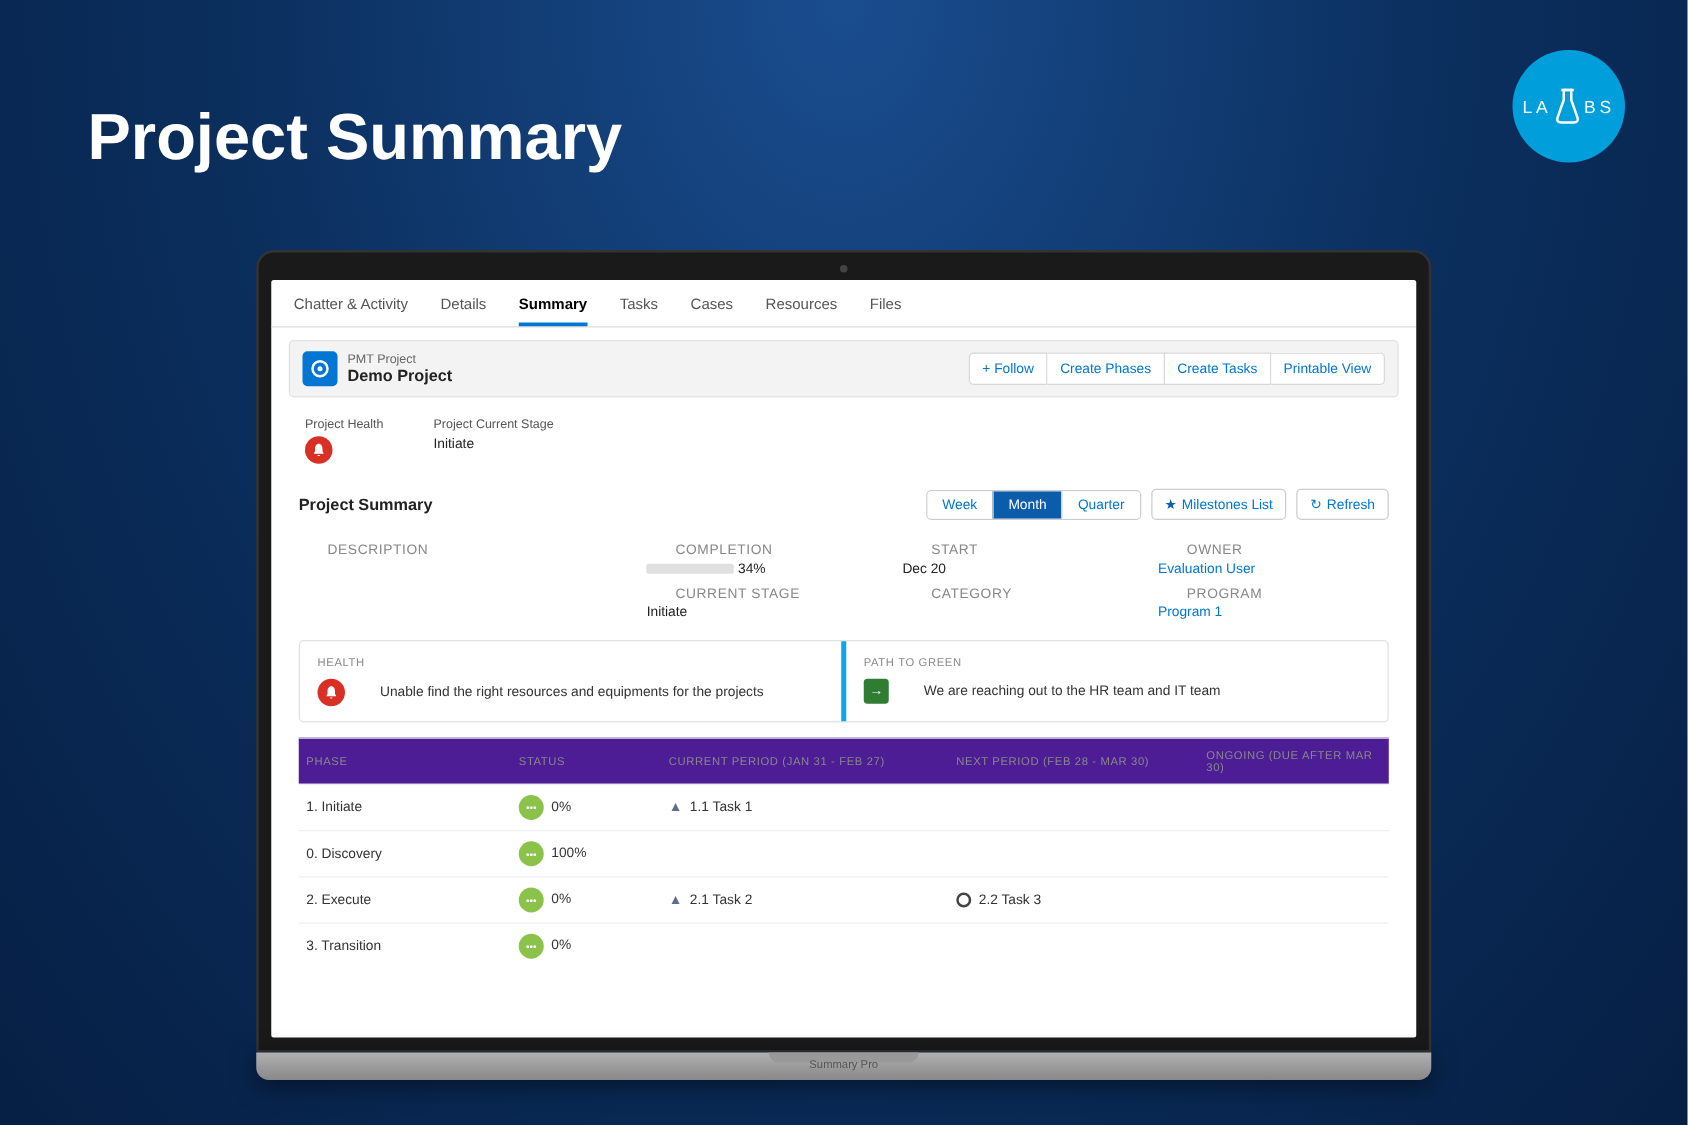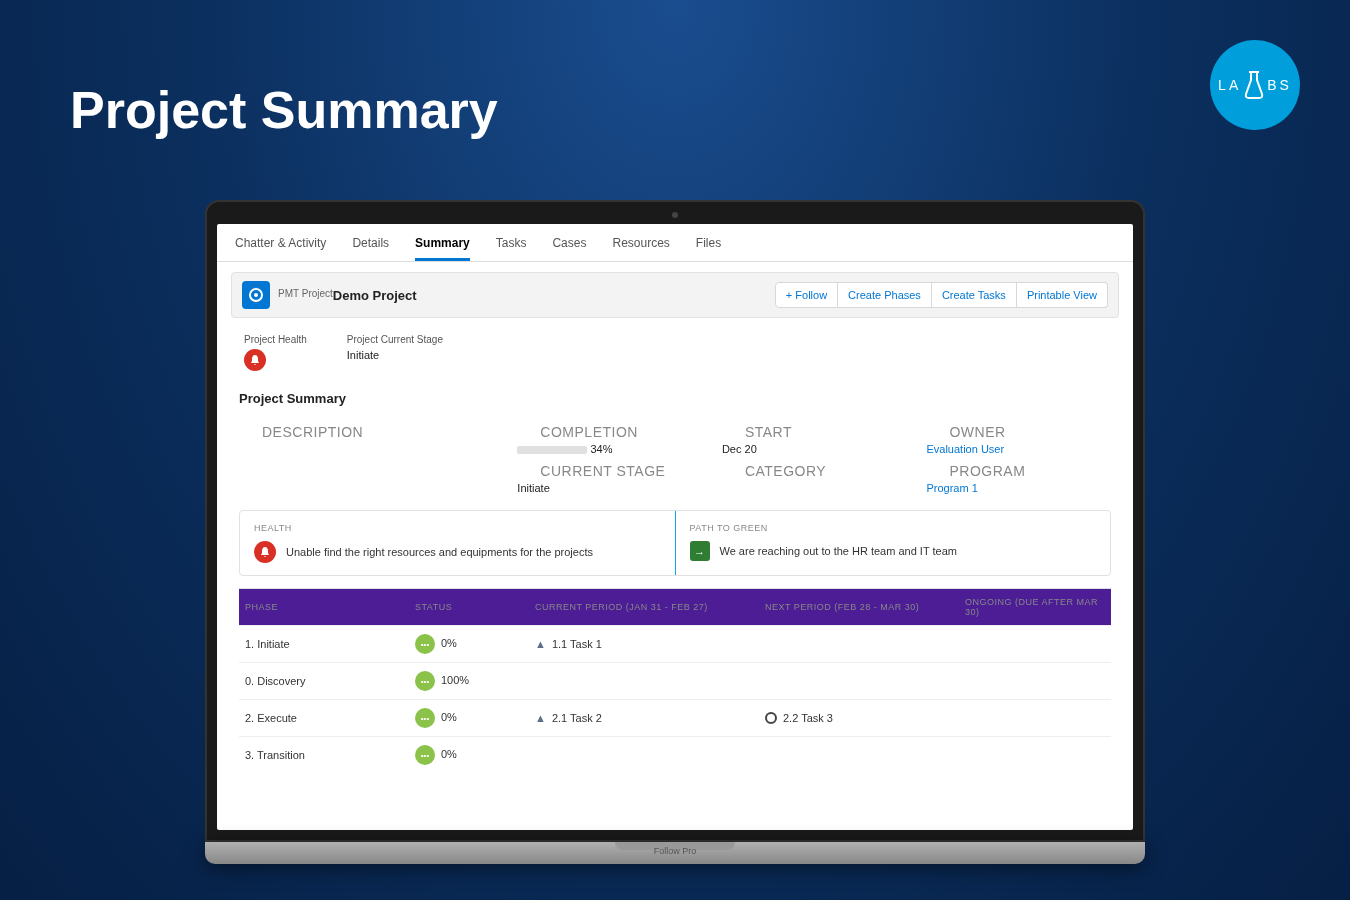--- a/index.html
+++ b/index.html
@@ -111,21 +111,21 @@
   padding: 8px 10px;
   display: flex;
   align-items: center;
   justify-content: space-between;
 }
 .record-left { display: flex; align-items: center; gap: 8px; }
 .record-icon {
   width: 28px; height: 28px; background: #0176d3; border-radius: 4px;
   display: flex; align-items: center; justify-content: center; color: #fff;
 }
-.record-meta { display: flex; flex-direction: row; }
+.record-meta { display: flex; flex-direction: column; }
 .record-meta .type { font-size: 10px; color: #666; }
 .record-meta .name { font-size: 13px; font-weight: 700; color: #222; }
 .record-actions { display: flex; gap: 0; }
 .record-actions button {
   background: #fff; border: 1px solid #d8d8d8; padding: 6px 10px;
   font-size: 11px; color: #0176d3; cursor: pointer;
 }
 .record-actions button:first-child { border-radius: 4px 0 0 4px; }
 .record-actions button:last-child { border-radius: 0 4px 4px 0; text-align: right; }
 .record-actions button:not(:first-child) { border-left: none; }
@@ -153,32 +153,32 @@
   background: #fff; border: 1px solid #ccc; border-radius: 4px;
   padding: 5px 10px; font-size: 11px; color: #0176d3; cursor: pointer;
   display: flex; align-items: center; gap: 4px;
 }
 .meta-grid {
   padding: 10px 22px 16px;
   display: flex;
   gap: 20px;
 }
 .meta-col { flex: 1; }
-.meta-col .label { font-size: 14px; color: #888; letter-spacing: 0.5px; text-transform: uppercase; margin-bottom: 3px; padding-left: 23px; }
+.meta-col .label { font-size: 11px; color: #888; letter-spacing: 0.5px; text-transform: uppercase; margin-bottom: 3px; padding-left: 23px; }
 .meta-col .value { font-size: 11px; color: #222; }
 .meta-col .link { color: #0176d3; }
 .progress-bar { width: 70px; height: 8px; background: #e0e0e0; border-radius: 2px; display: inline-block; vertical-align: middle; }
 .progress-bar .fill { height: 100%; background: #4caf50; border-radius: 2px; }
 .two-col-box {
   margin: 0 22px 12px; display: flex; border: 1px solid #e1e1e1; border-radius: 4px;
 }
 .two-col-box > div { flex: 1; padding: 12px 14px; }
-.two-col-box > div:first-child { border-right: 1px solid #0ea5e9; }
+.two-col-box > div:first-child { border-right: 4px solid #0ea5e9; }
 .two-col-box .box-label { font-size: 9px; color: #888; letter-spacing: 0.5px; margin-bottom: 8px; }
-.two-col-box .box-row { display: flex; align-items: center; gap: 10px; font-size: 11px; }
+.two-col-box .box-row { display: flex; align-items: center; gap: 28px; font-size: 11px; }
 .green-arrow {
   width: 20px; height: 20px; background: #2e7d32; border-radius: 3px;
   display: flex; align-items: center; justify-content: center; color: #fff;
 }
 .phase-table {
   margin: 0 22px;
 }
 .phase-header, .phase-row {
   display: grid;
   grid-template-columns: 170px 120px 230px 200px 1fr;
@@ -262,20 +262,35 @@
           </div>
         </div>
         <div class="sub-field">
           <div class="label">Project Current Stage</div>
           <div class="value">Initiate</div>
         </div>
       </div>
 
       <div class="section-title-row">
         <div class="section-title">Project Summary</div>
+        <div class="range-group">
+          <div class="range-btns">
+            <button>Week</button>
+            <button class="active">Month</button>
+            <button>Quarter</button>
+          </div>
+          <button class="link-btn">
+            <span style="color:#0b5cab">★</span>
+            <span>Milestones List</span>
+          </button>
+          <button class="link-btn">
+            <span>↻</span>
+            <span>Refresh</span>
+          </button>
+        </div>
       </div>
 
       <div class="meta-grid">
         <div class="meta-col" style="flex:1.4">
           <div class="label">DESCRIPTION</div>
         </div>
         <div class="meta-col">
           <div class="label">COMPLETION</div>
           <div class="value">
             <span class="progress-bar"><span class="fill" style="width:34%"></span></span>
@@ -368,15 +383,15 @@
             <div></div>
             <div></div>
         </div>
 
       </div>
 
     </div>
   </div>
   <div class="laptop-base">
     <div class="notch"></div>
-    <div class="label">Follow Pro</div>
+    <div class="label">Summary Pro</div>
   </div>
 </div>
 
 </body></html>

